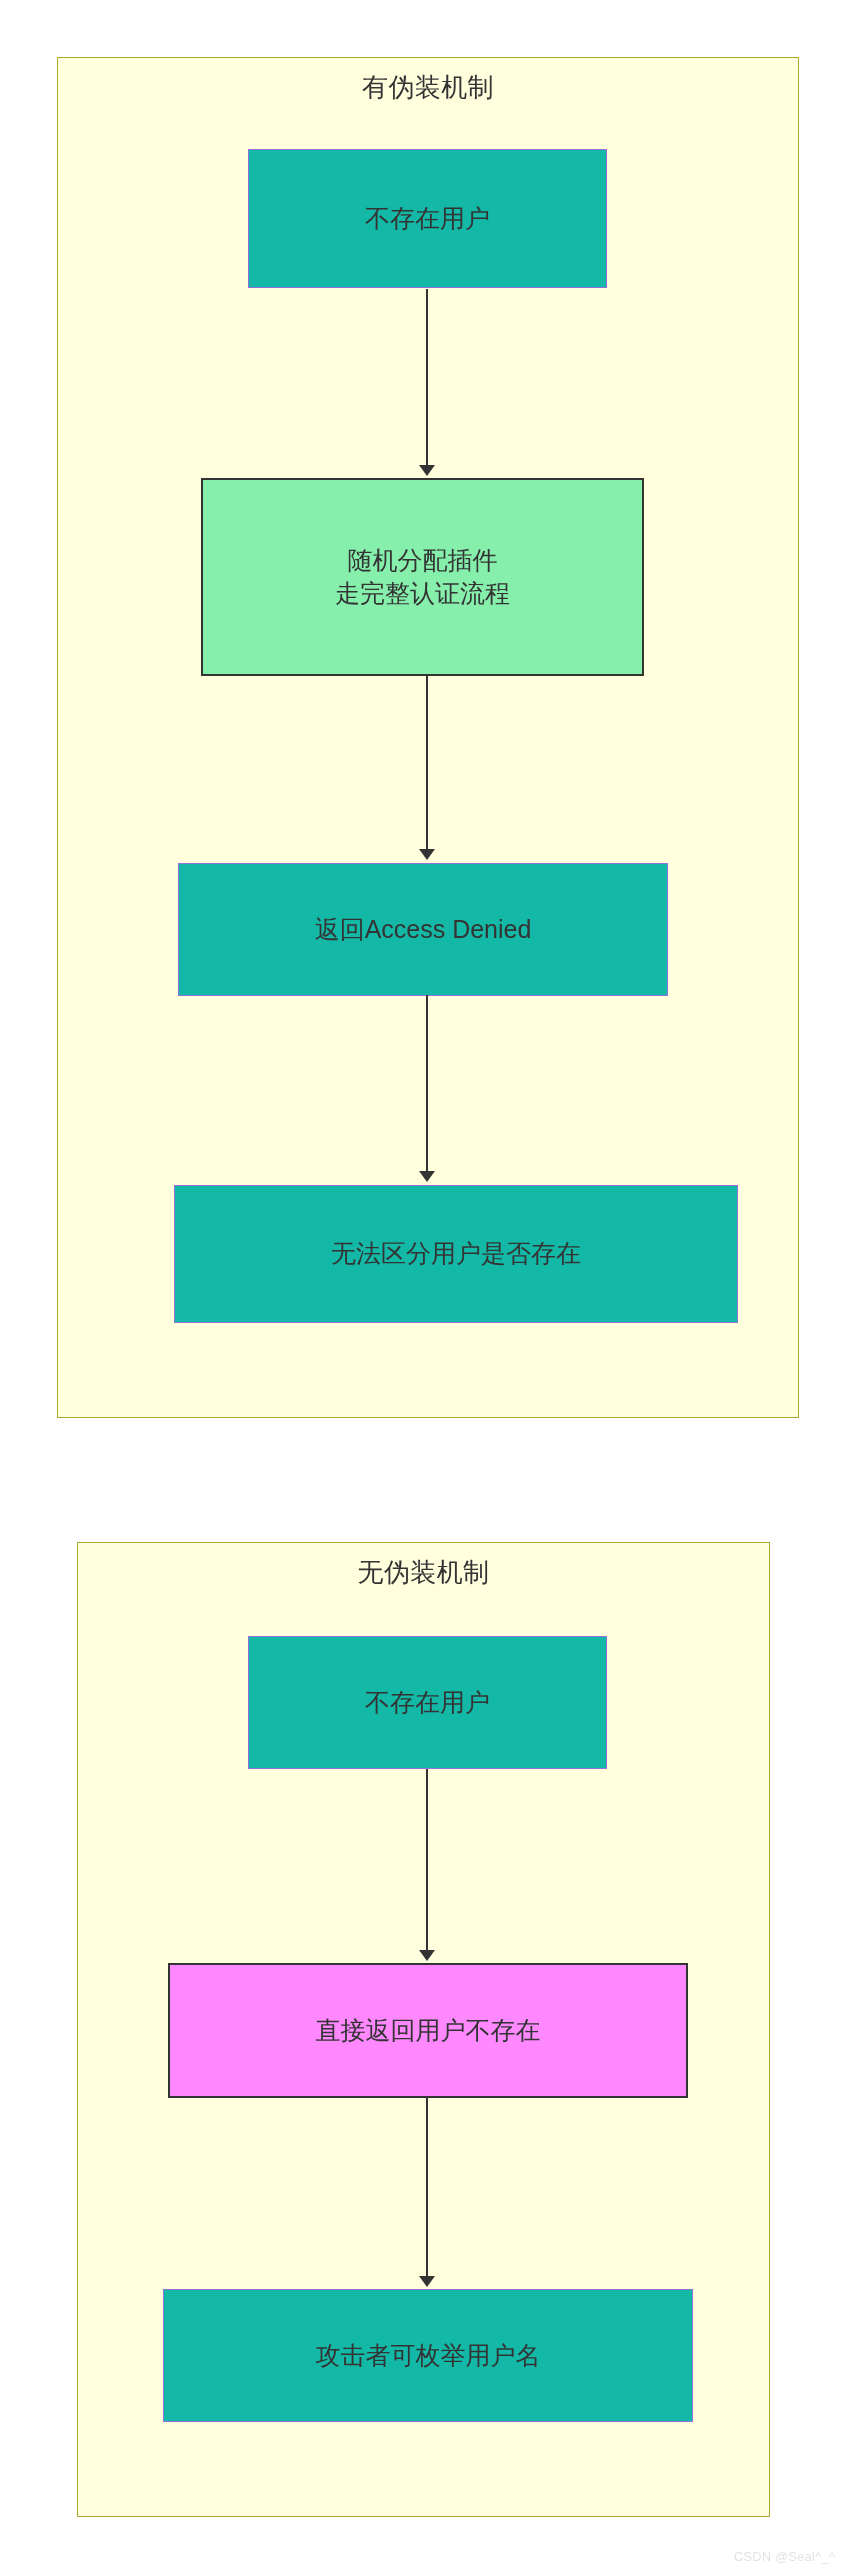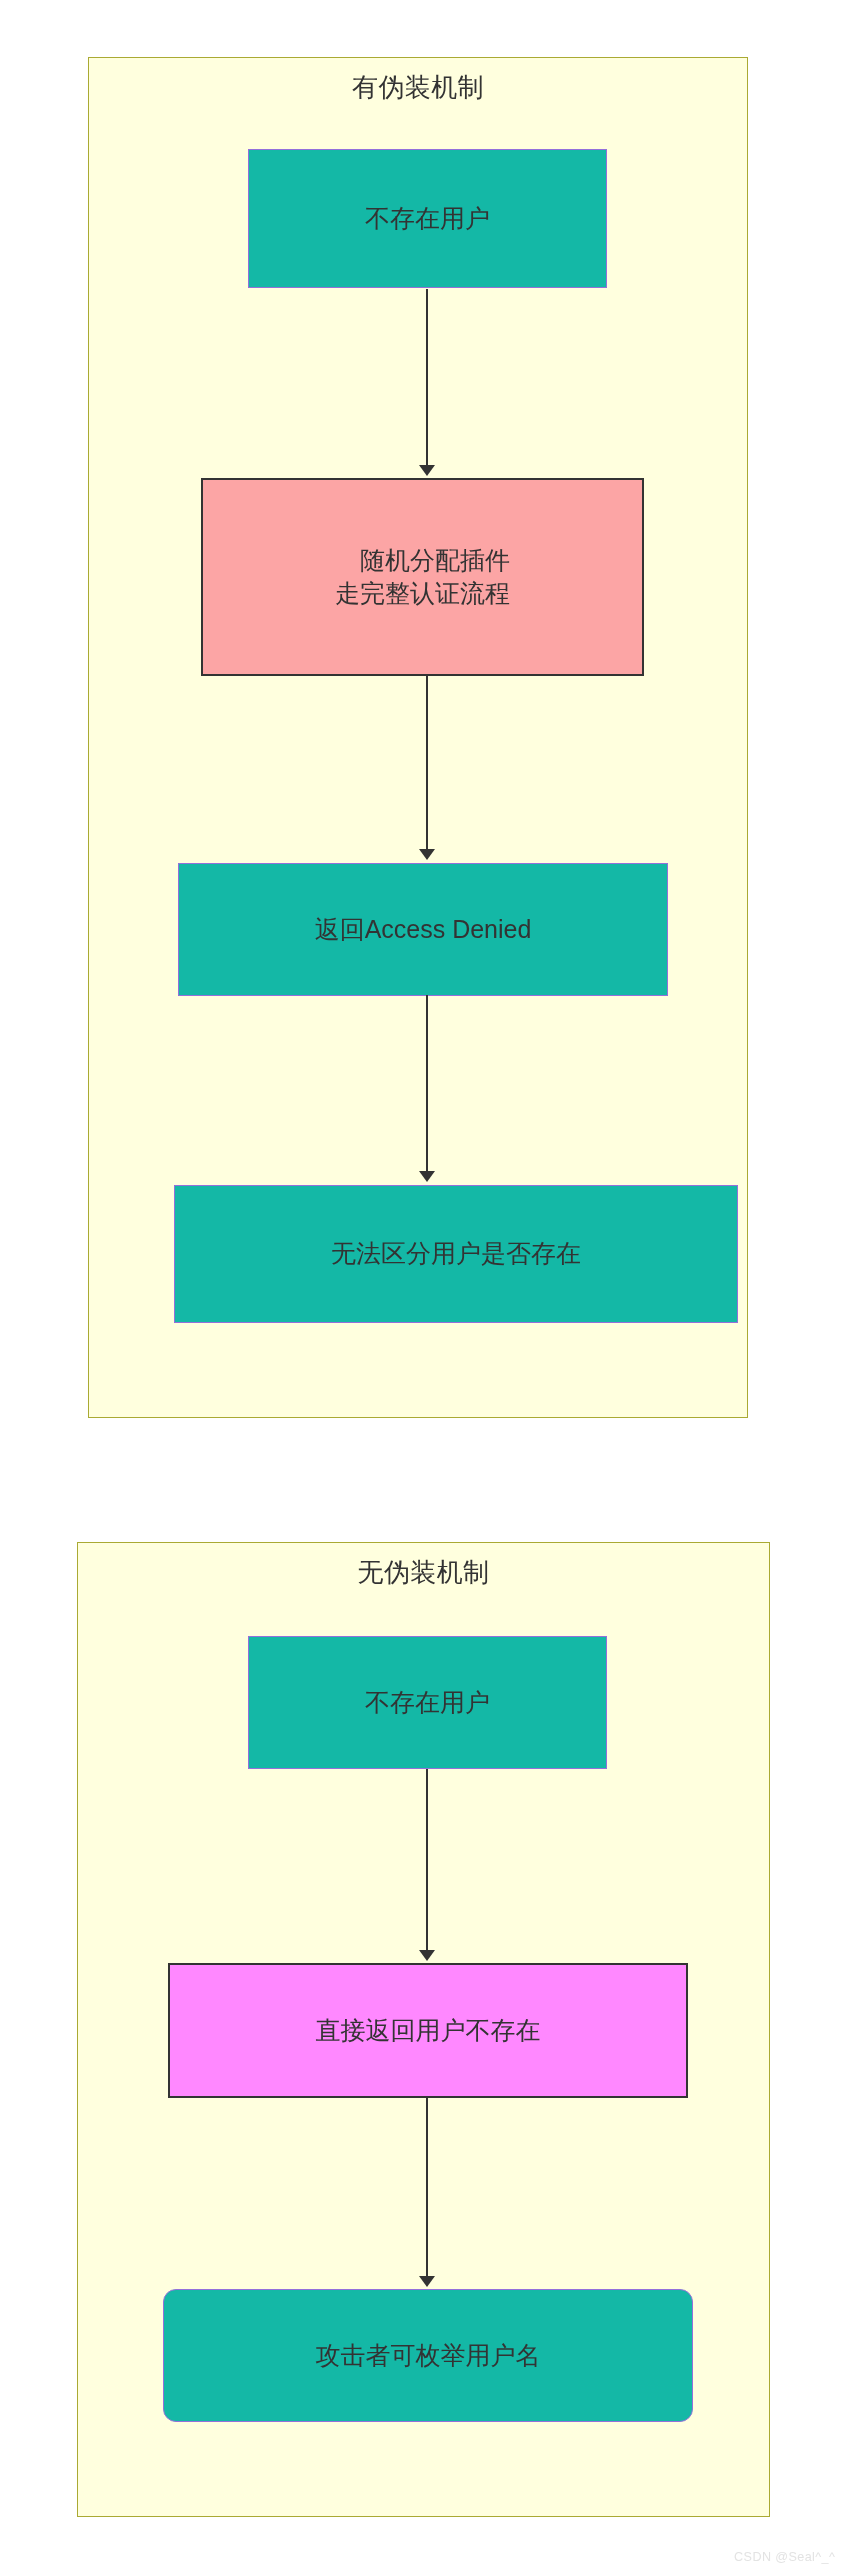--- a/index.html
+++ b/index.html
@@ -25,23 +25,22 @@
   
   .subgraph {
     position: absolute;
     background: #ffffde;
     border: 1.7px solid #aaaa33;
     box-sizing: border-box;
   }
   #subgraph-disguise {
     left: 57px;
     top: 57px;
-    width: 660px;
+    width: 742px;
     height: 1361px;
-    margin-left: 31px;
   }
   #subgraph-nodisguise {
     left: 77px;
     top: 1542px;
     width: 693px;
     height: 975px;
   }
   .subgraph-title {
     position: absolute;
     left: 0;
@@ -67,39 +66,38 @@
     color: #333333;
     font-size: 25px;
     line-height: 1.34;
     white-space: pre-line;
   }
   .node.default {
     background: #14b8a6;
     border: 1.7px solid #9370db;
   }
   .node.highlight-blue {
-    background: #fca5a5;
+    background: #86efac;
     border: 2.5px solid #333333;
-    text-align: right;
   }
   .node.highlight-pink {
     background: #ff88ff;
     border: 2.5px solid #333333;
   }
 
   
   #node-a1 { left: 248px; top: 149px; width: 359px; height: 139px; }
   #node-a2 { left: 201px; top: 478px; width: 443px; height: 198px; }
   #node-a3 { left: 178px; top: 863px; width: 490px; height: 133px; }
   #node-a4 { left: 141px; top: 1185px; width: 564px; height: 138px; margin-left: 33px; }
 
   
   #node-b1 { left: 248px; top: 1636px; width: 359px; height: 133px; }
   #node-b2 { left: 168px; top: 1963px; width: 520px; height: 135px; }
-  #node-b3 { left: 163px; top: 2289px; width: 530px; height: 133px; border-radius: 13px; }
+  #node-b3 { left: 163px; top: 2289px; width: 530px; height: 133px; }
 
   
   .edge {
     position: absolute;
     width: 1.7px;
     background: #333333;
   }
   .arrowhead {
     position: absolute;
     width: 0;

